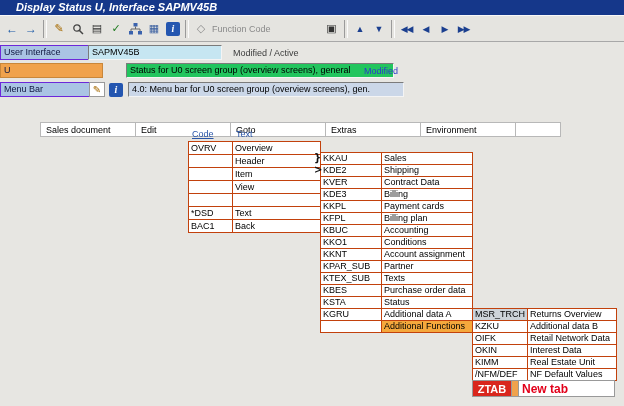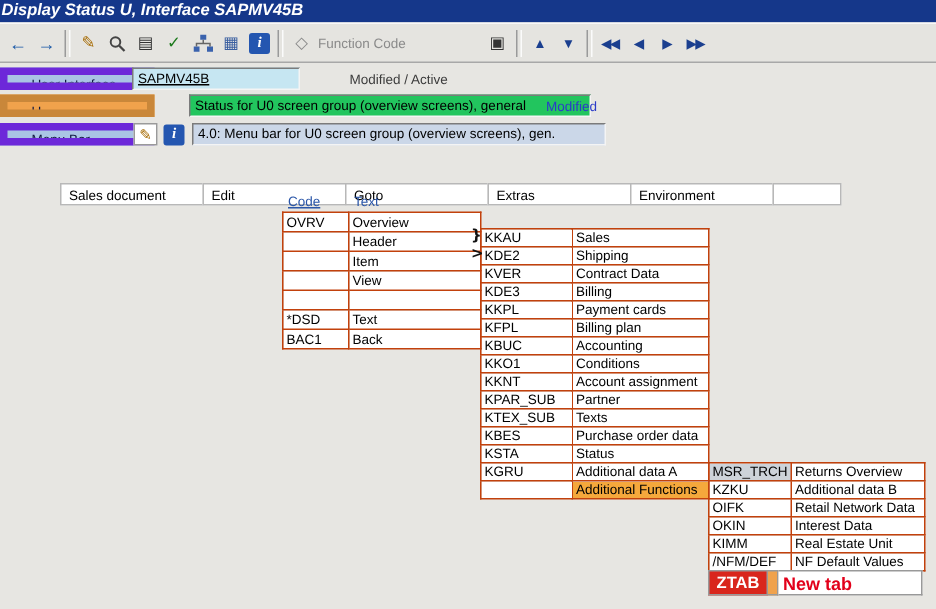--- a/index.html
+++ b/index.html
@@ -1,40 +1,40 @@
 <!DOCTYPE html>
 <html><head>
 <meta charset="utf-8">
 <style>
   html,body{margin:0;padding:0;background:#e7e6e2;}
   #screen{position:relative;width:624px;height:406px;background:#e7e6e2;overflow:hidden;
           font-family:"Liberation Sans",sans-serif;}
   
   .titlebar{position:absolute;top:0;left:0;right:0;height:15px;background:#15378a;color:#fff;
-            font:italic bold 11px/15px "Liberation Sans",sans-serif;padding-left:1px;white-space:nowrap;}
+            font:italic bold 11px/15px "Liberation Sans",sans-serif;padding-left:16px;white-space:nowrap;}
   
   .toolbar{position:absolute;top:15px;left:0;right:0;height:25px;background:#e5e4e0;
            border-top:1px solid #f8f8f8;border-bottom:1px solid #a8a8a8;
            display:flex;align-items:center;padding:0 3px;gap:1px;}
   .tbi{width:18px;height:18px;display:flex;align-items:center;justify-content:center;
        font-size:11px;color:#333;flex:0 0 auto;}
   .tbi.arrow{color:#1857a6;font-size:12px;}
   .tbi.pencil{color:#a66a00;}
   .tbi.green{color:#1c7a1c;}
   .tbi.blue{color:#3a5fa0;}
   .tbi.gray{color:#8a8a8a;}
   .tbi.nav{color:#1b3f8f;font-size:9px;letter-spacing:-1px;}
   .tbsep{width:2px;height:18px;border-left:1px solid #9a9a9a;border-right:1px solid #fbfbfb;margin:0 2px;flex:0 0 auto;}
   .fc-label{color:#8a8a8a;font-size:9px;margin:0 4px 0 1px;white-space:nowrap;}
   .tb-spacer{width:46px;flex:0 0 auto;}
   .info-box{width:14px;height:14px;background:#2456b0;color:#fff;border-radius:2px;
             font:bold italic 10px/14px "Liberation Serif",serif;text-align:center;}
   
-  .frm-label{position:absolute;left:0;width:103px;height:15px;background:#aac4e4;border:5px solid #6d28d9;
-             font-size:9px;line-height:13px;padding-left:16px;color:#101840;box-sizing:border-box;white-space:nowrap;overflow:hidden;}
+  .frm-label{position:absolute;left:0;width:103px;height:15px;background:#aac4e4;border:1px solid #6d28d9;
+             font-size:9px;line-height:13px;padding-left:3px;color:#101840;box-sizing:border-box;white-space:nowrap;overflow:hidden;}
   .frm-field{position:absolute;height:15px;font-size:9px;line-height:13px;padding-left:3px;box-sizing:border-box;
              border:1px solid;border-color:#7b7b7b #f4f4f4 #f4f4f4 #7b7b7b;white-space:nowrap;overflow:hidden;}
   .frm-text{position:absolute;font-size:9px;white-space:nowrap;}
   .lbl-orange{background:#f0a24c;border-color:#c9873a;}
   .fld-cyan{background:#c6e6f2;}
   .fld-orange{background:#22c55e;margin-left:38px;}
   .fld-blue{background:#cbd7e8;}
   .mb-icon{position:absolute;width:16px;height:15px;background:#fff;border:1px solid #9a9a9a;
            display:flex;align-items:center;justify-content:center;font-size:10px;color:#a66a00;box-sizing:border-box;}
   
@@ -102,21 +102,21 @@
     <span class="tbi nav">▲</span>
     <span class="tbi nav">▼</span>
     <span class="tbsep"></span>
     <span class="tbi nav">◀◀</span>
     <span class="tbi nav">◀</span>
     <span class="tbi nav">▶</span>
     <span class="tbi nav">▶▶</span>
   </div>
 
   <div class="frm-label" style="top:45px;">User Interface</div>
-  <div class="frm-field fld-cyan" style="top:45px;left:88px;width:112px;text-decoration:underline;">SAPMV45B</div>
+  <div class="frm-field fld-cyan" style="top:45px;left:88px;width:134px;">SAPMV45B</div>
   <div class="frm-text" style="top:48px;left:233px;color:#3c3c3c;">Modified / Active</div>
 
   <div class="frm-label lbl-orange" style="top:63px;">U</div>
   <div class="frm-field fld-orange" style="top:63px;left:88px;width:268px;">Status for U0 screen group (overview screens), general</div>
   <div class="frm-text" style="top:66px;left:364px;color:#2b3bc8;">Modified</div>
 
   <div class="frm-label" style="top:82px;">Menu Bar</div>
   <span class="mb-icon" style="top:82px;left:89px;">✎</span>
   <span class="mb-icon" style="top:82px;left:108px;border:none;background:none;">
     <span class="info-box">i</span>

